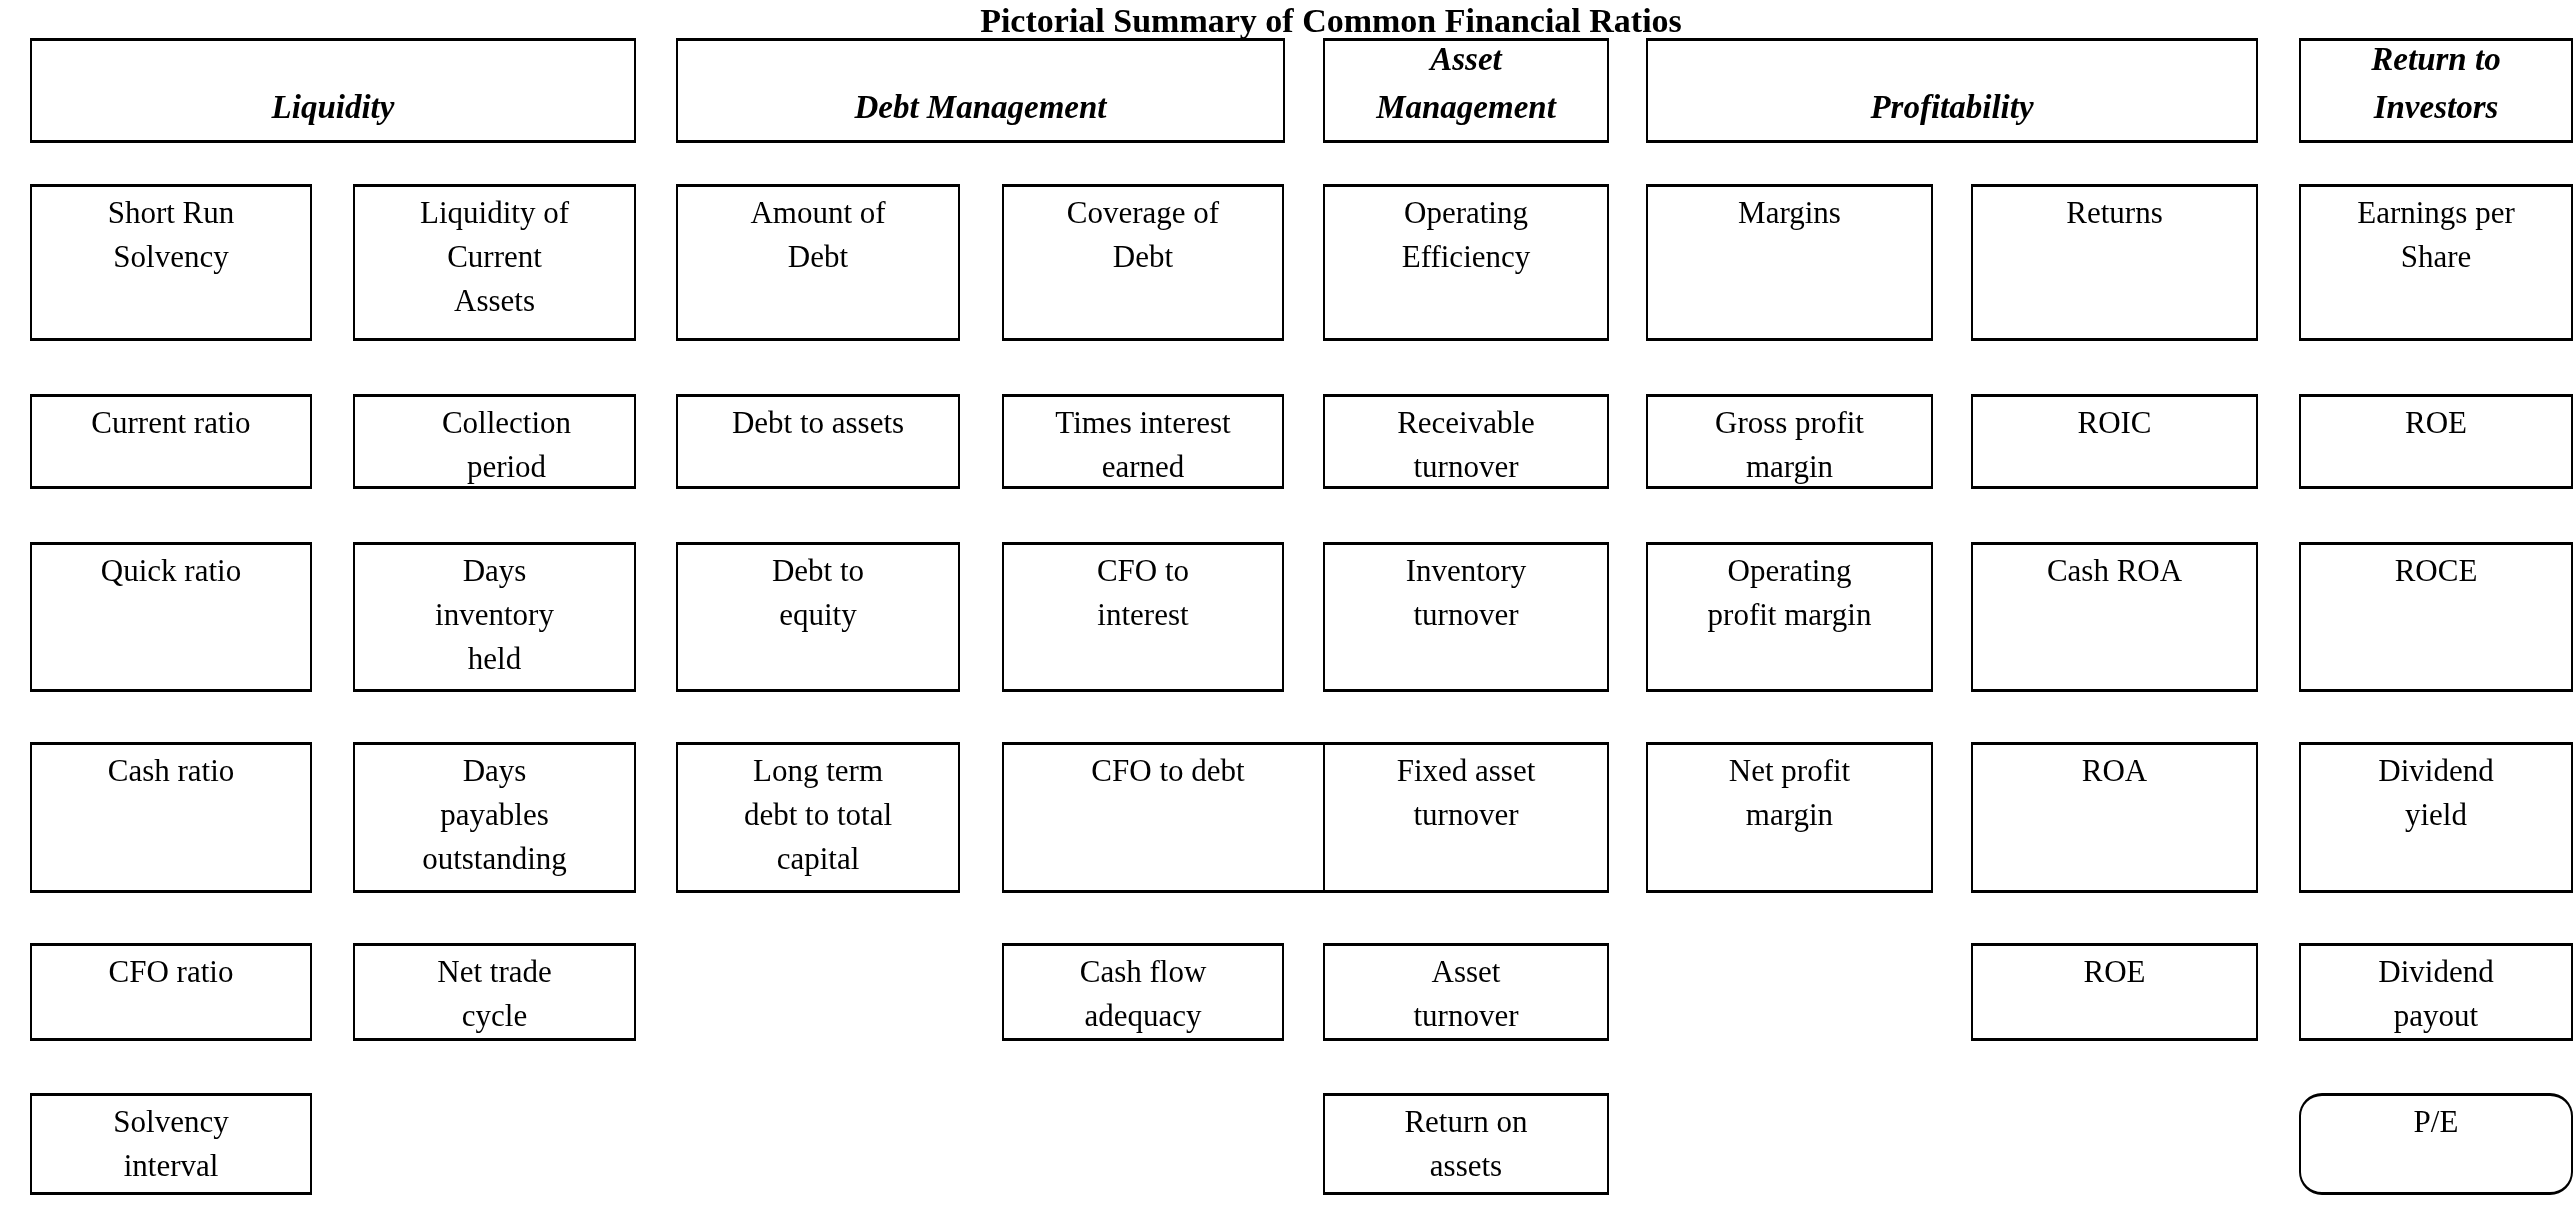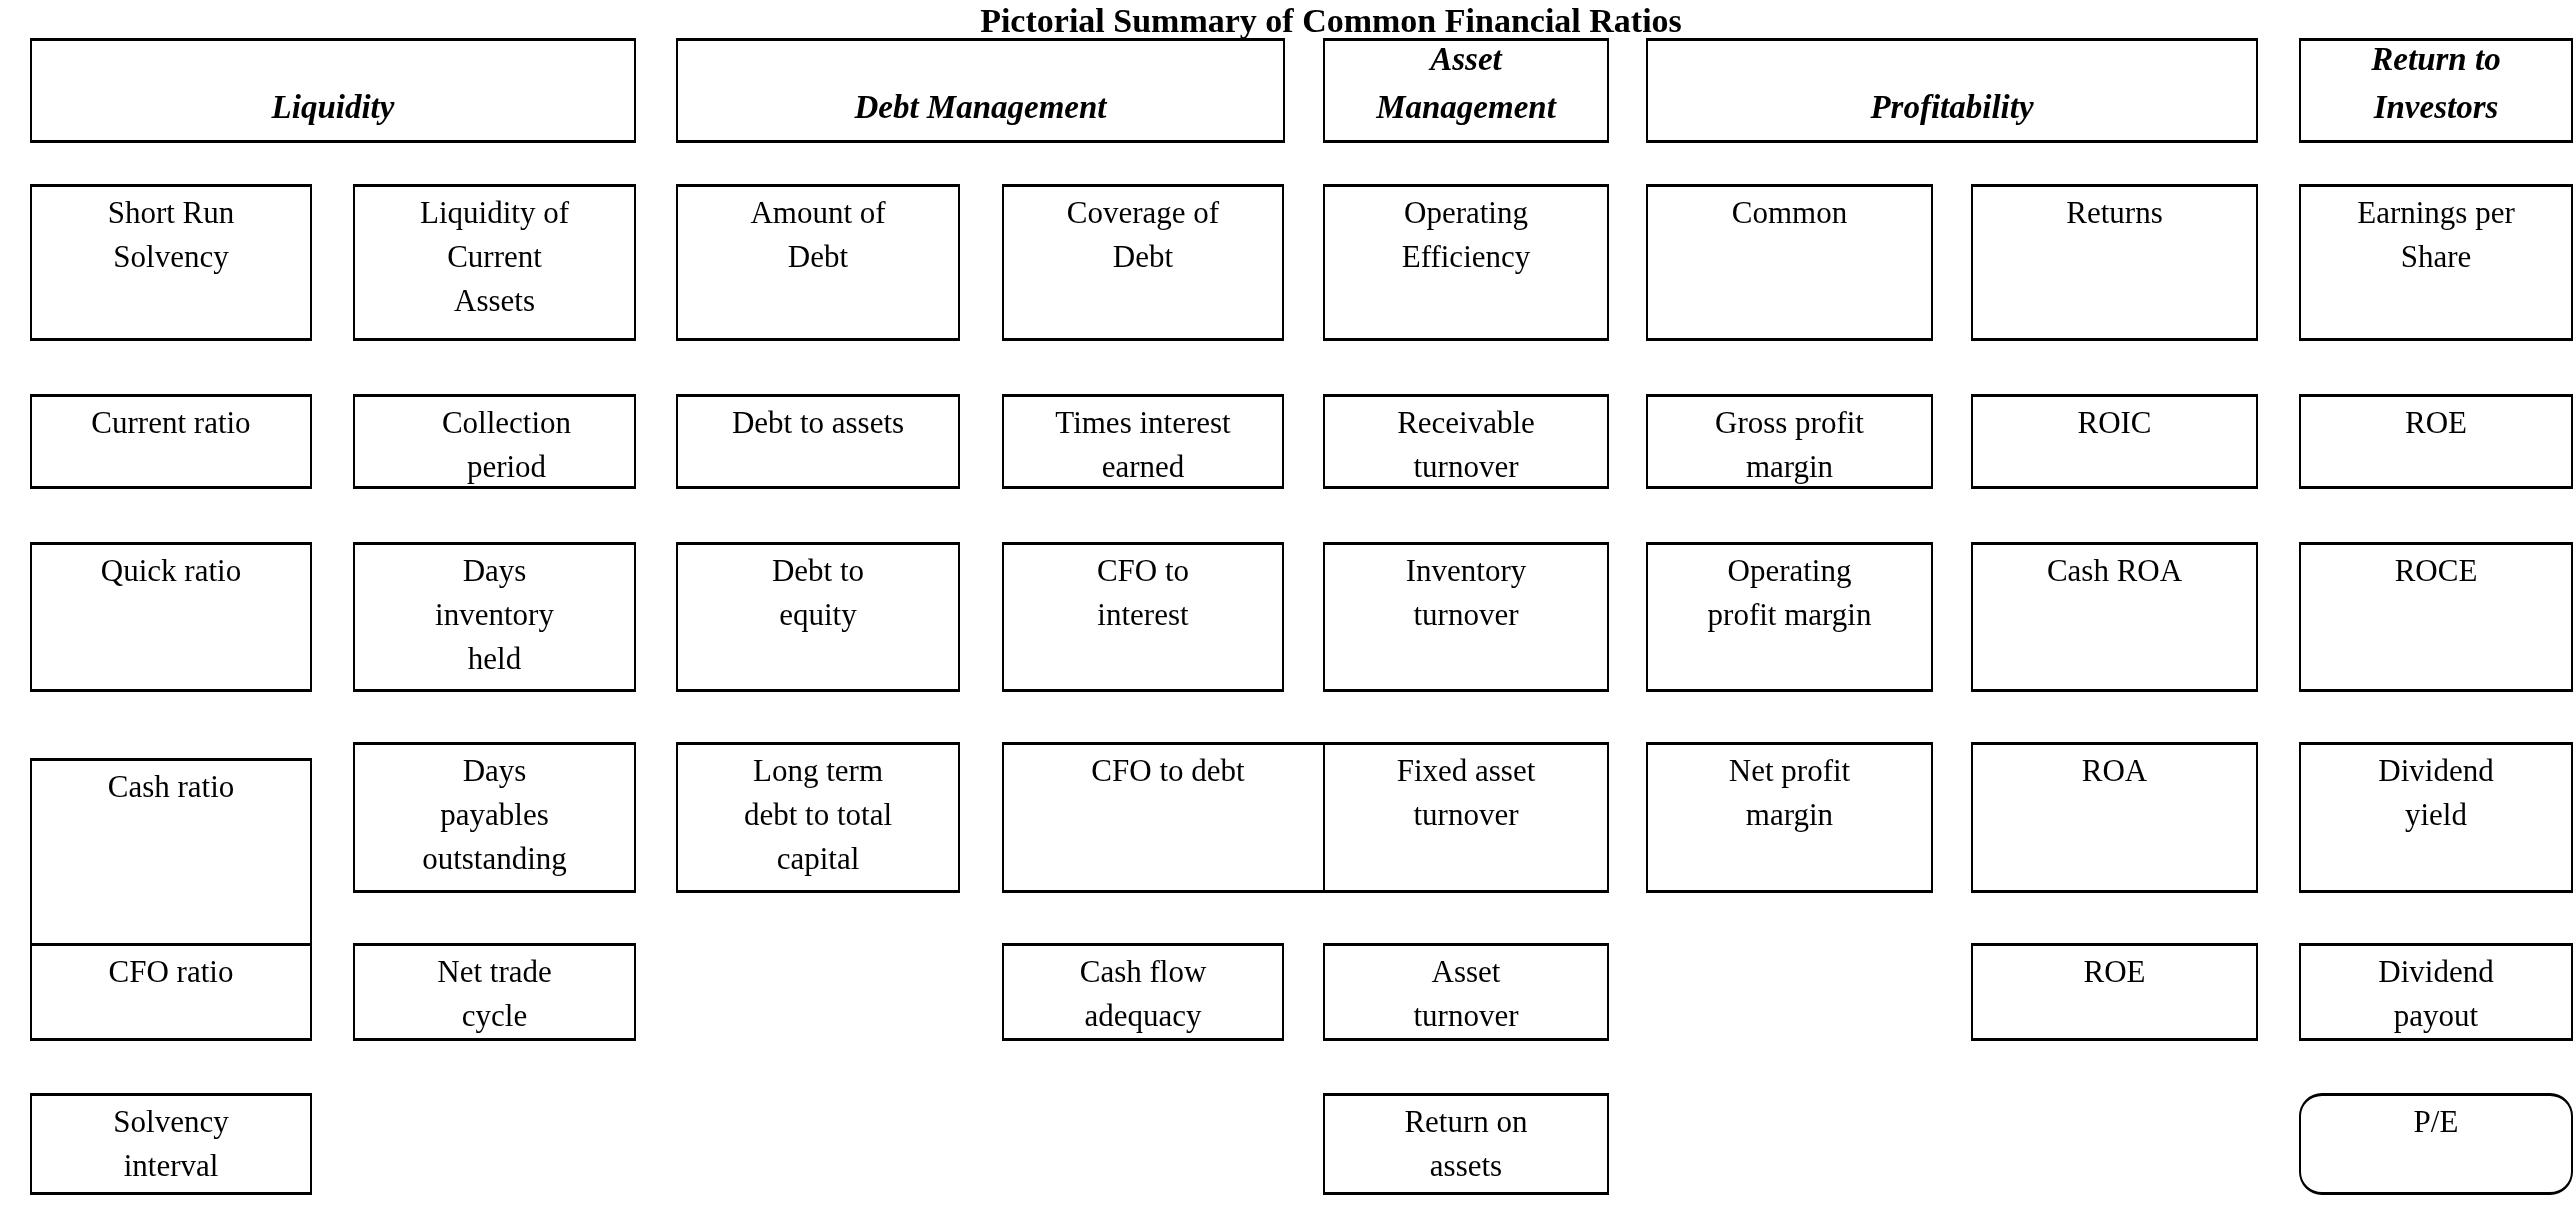--- a/index.html
+++ b/index.html
@@ -46,21 +46,21 @@
 Solvency</div>
       <div class="box" style="left: 353px; top: 184px; width: 283px; height: 157px;">Liquidity of
 Current
 Assets</div>
       <div class="box" style="left: 676px; top: 184px; width: 284px; height: 157px;">Amount of
 Debt</div>
       <div class="box" style="left: 1002px; top: 184px; width: 282px; height: 157px;">Coverage of
 Debt</div>
       <div class="box" style="left: 1323px; top: 184px; width: 286px; height: 157px;">Operating
 Efficiency</div>
-      <div class="box" style="left: 1646px; top: 184px; width: 287px; height: 157px;">Common</div>
+      <div class="box" style="left: 1646px; top: 184px; width: 287px; height: 157px;">Margins</div>
       <div class="box" style="left: 1971px; top: 184px; width: 287px; height: 157px;">Returns</div>
       <div class="box" style="left: 2299px; top: 184px; width: 274px; height: 157px;">Earnings per
 Share</div>
       <div class="box" style="left: 30px; top: 394px; width: 282px; height: 95px;">Current ratio</div>
       <div class="box" style="left: 353px; top: 394px; width: 283px; height: 95px; padding-left: 24px;">Collection
 period</div>
       <div class="box" style="left: 676px; top: 394px; width: 284px; height: 95px;">Debt to assets</div>
       <div class="box" style="left: 1002px; top: 394px; width: 282px; height: 95px;">Times interest
 earned</div>
       <div class="box" style="left: 1323px; top: 394px; width: 286px; height: 95px;">Receivable
@@ -76,21 +76,21 @@
       <div class="box" style="left: 676px; top: 542px; width: 284px; height: 150px;">Debt to
 equity</div>
       <div class="box" style="left: 1002px; top: 542px; width: 282px; height: 150px;">CFO to
 interest</div>
       <div class="box" style="left: 1323px; top: 542px; width: 286px; height: 150px;">Inventory
 turnover</div>
       <div class="box" style="left: 1646px; top: 542px; width: 287px; height: 150px;">Operating
 profit margin</div>
       <div class="box" style="left: 1971px; top: 542px; width: 287px; height: 150px;">Cash ROA</div>
       <div class="box" style="left: 2299px; top: 542px; width: 274px; height: 150px;">ROCE</div>
-      <div class="box" style="left: 30px; top: 758px; width: 282px; height: 188px; text-align: center;">Cash ratio</div>
+      <div class="box" style="left: 30px; top: 742px; width: 282px; height: 151px; text-align: center;">Cash ratio</div>
       <div class="box" style="left: 353px; top: 742px; width: 283px; height: 151px;">Days
 payables
 outstanding</div>
       <div class="box" style="left: 676px; top: 742px; width: 284px; height: 151px;">Long term
 debt to total
 capital</div>
       <div class="box" style="left: 1002px; top: 742px; width: 332px; height: 151px;">CFO to debt</div>
       <div class="box" style="left: 1323px; top: 742px; width: 286px; height: 151px;">Fixed asset
 turnover</div>
       <div class="box" style="left: 1646px; top: 742px; width: 287px; height: 151px;">Net profit

